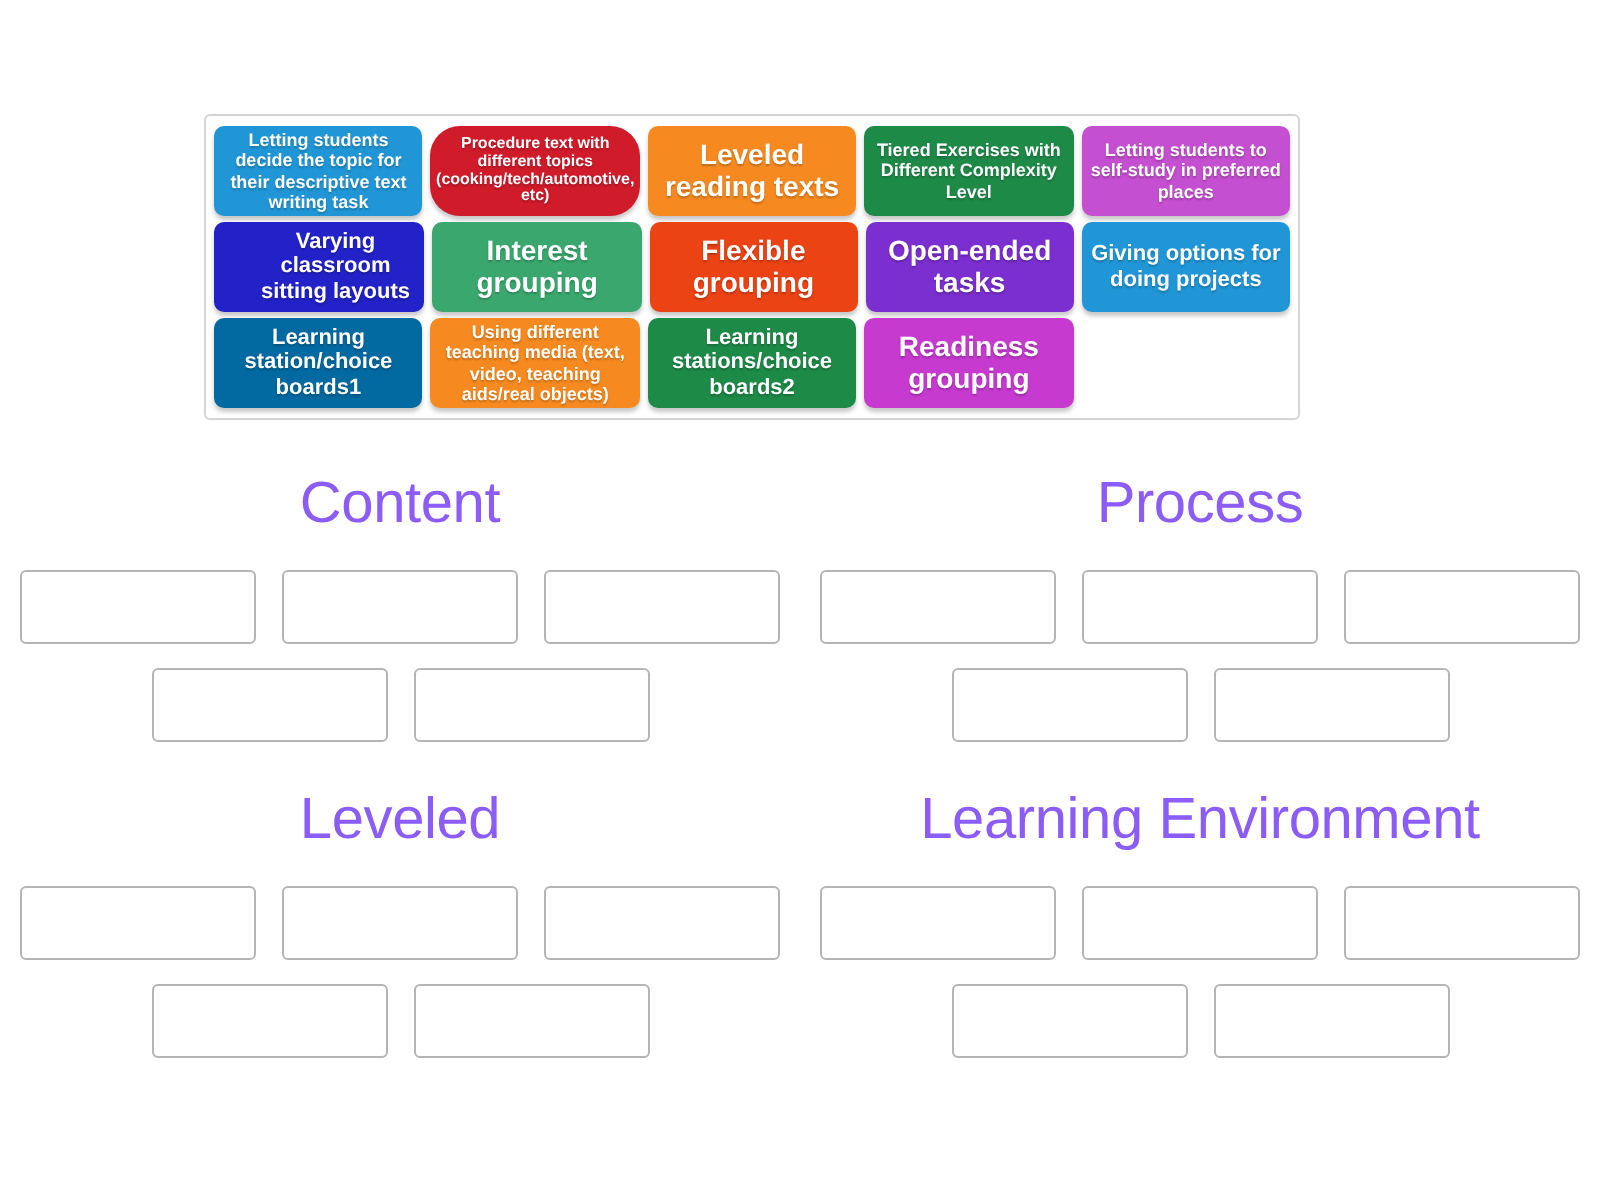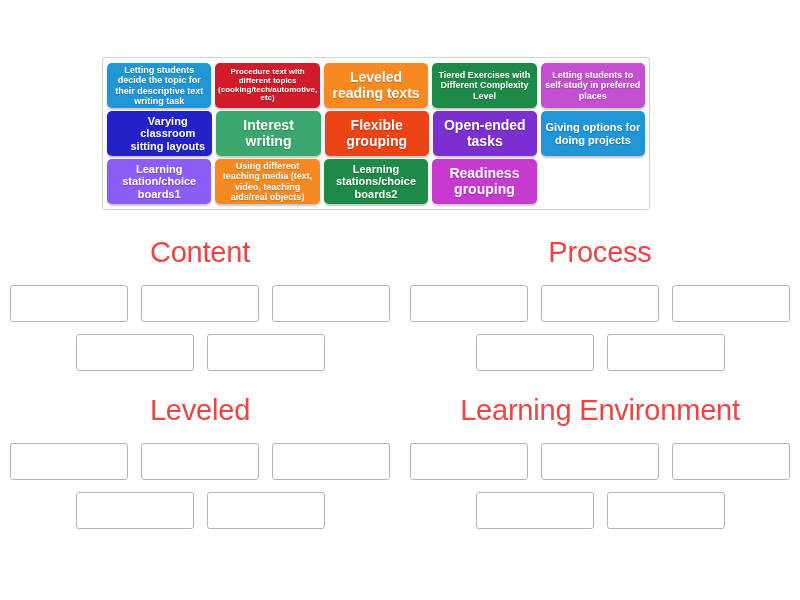--- a/index.html
+++ b/index.html
@@ -60,21 +60,21 @@
   }
   .tile:last-child { margin-right: 0; }
 
   .tile.empty {
     background: transparent;
     box-shadow: none;
     cursor: default;
   }
 
   
-  .fs-xs { font-size: 8px; }
+  .fs-xs { font-size: 8px; border-radius: 15px; }
   .fs-sm { font-size: 9px; }
   .fs-md { font-size: 11px; }
   .fs-lg { font-size: 14px; }
 
   
   #categories {
     position: absolute;
     left: 0;
     top: 228px;
     width: 800px;
@@ -88,21 +88,21 @@
 
   .category {
     position: relative;
     padding-top: 8px;
   }
 
   .cat-title {
     text-align: center;
     font-size: 29px;
     font-weight: 400;
-    color: #ef4444;
+    color: #8b5cf6;
     letter-spacing: -0.2px;
     line-height: 1.15;
     margin-bottom: 16px;
   }
 
   .drop-row {
     display: flex;
     justify-content: center;
     gap: 13px;
     margin-bottom: 12px;
@@ -124,27 +124,27 @@
   <div id="word-bank">
       <div class="tile-row">
         <div class="tile fs-sm" style="background: rgb(33, 150, 214);">Letting students decide the topic for their descriptive text writing task</div>
         <div class="tile fs-xs" style="background: rgb(208, 27, 42);">Procedure text with different topics (cooking/tech/automotive, etc)</div>
         <div class="tile fs-lg" style="background: rgb(246, 138, 32);">Leveled reading texts</div>
         <div class="tile fs-sm" style="background: rgb(30, 138, 72);">Tiered Exercises with Different Complexity Level</div>
         <div class="tile fs-sm" style="background: rgb(196, 79, 208);">Letting students to self-study in preferred places</div>
       </div>
       <div class="tile-row">
         <div class="tile fs-md" style="background: rgb(34, 34, 200); padding-left: 20px;">Varying classroom sitting layouts</div>
-        <div class="tile fs-lg" style="background: rgb(58, 168, 110);">Interest writing</div>
+        <div class="tile fs-lg" style="background: rgb(58, 168, 110);">Interest grouping</div>
         <div class="tile fs-lg" style="background: rgb(235, 67, 20);">Flexible grouping</div>
         <div class="tile fs-lg" style="background: rgb(123, 47, 208);">Open-ended tasks</div>
         <div class="tile fs-md" style="background: rgb(33, 150, 214);">Giving options for doing projects</div>
       </div>
       <div class="tile-row">
-        <div class="tile fs-md" style="background: #8b5cf6;">Learning station/choice boards1</div>
+        <div class="tile fs-md" style="background: #0369a1;">Learning station/choice boards1</div>
         <div class="tile fs-sm" style="background: rgb(246, 138, 32);">Using different teaching media (text, video, teaching aids/real objects)</div>
         <div class="tile fs-md" style="background: rgb(30, 138, 72);">Learning stations/choice boards2</div>
         <div class="tile fs-lg" style="background: rgb(198, 58, 208);">Readiness grouping</div>
         <div class="tile fs-md empty"></div>
       </div>
     </div>
 
   <div id="categories">
     <div class="cat-grid">
         <div class="category">

